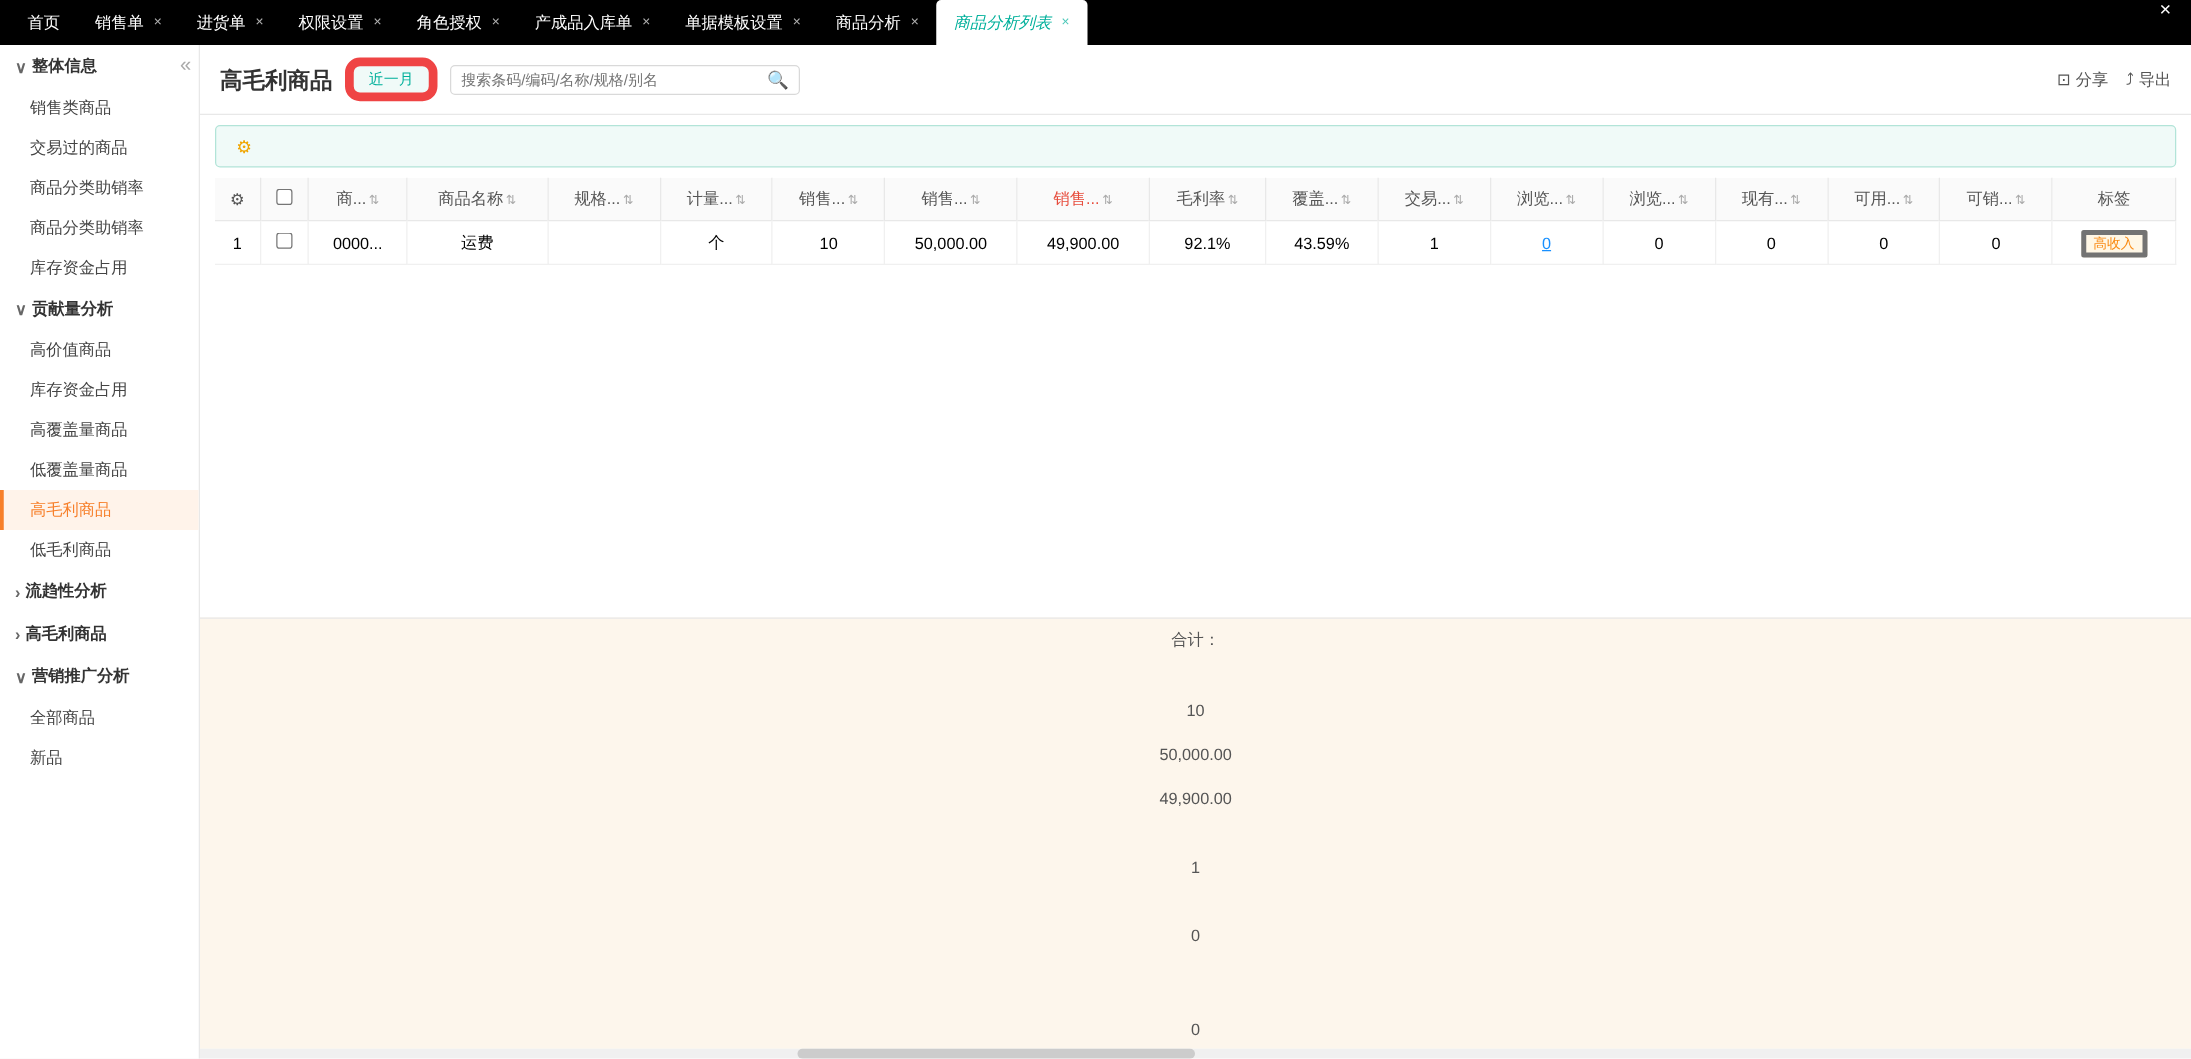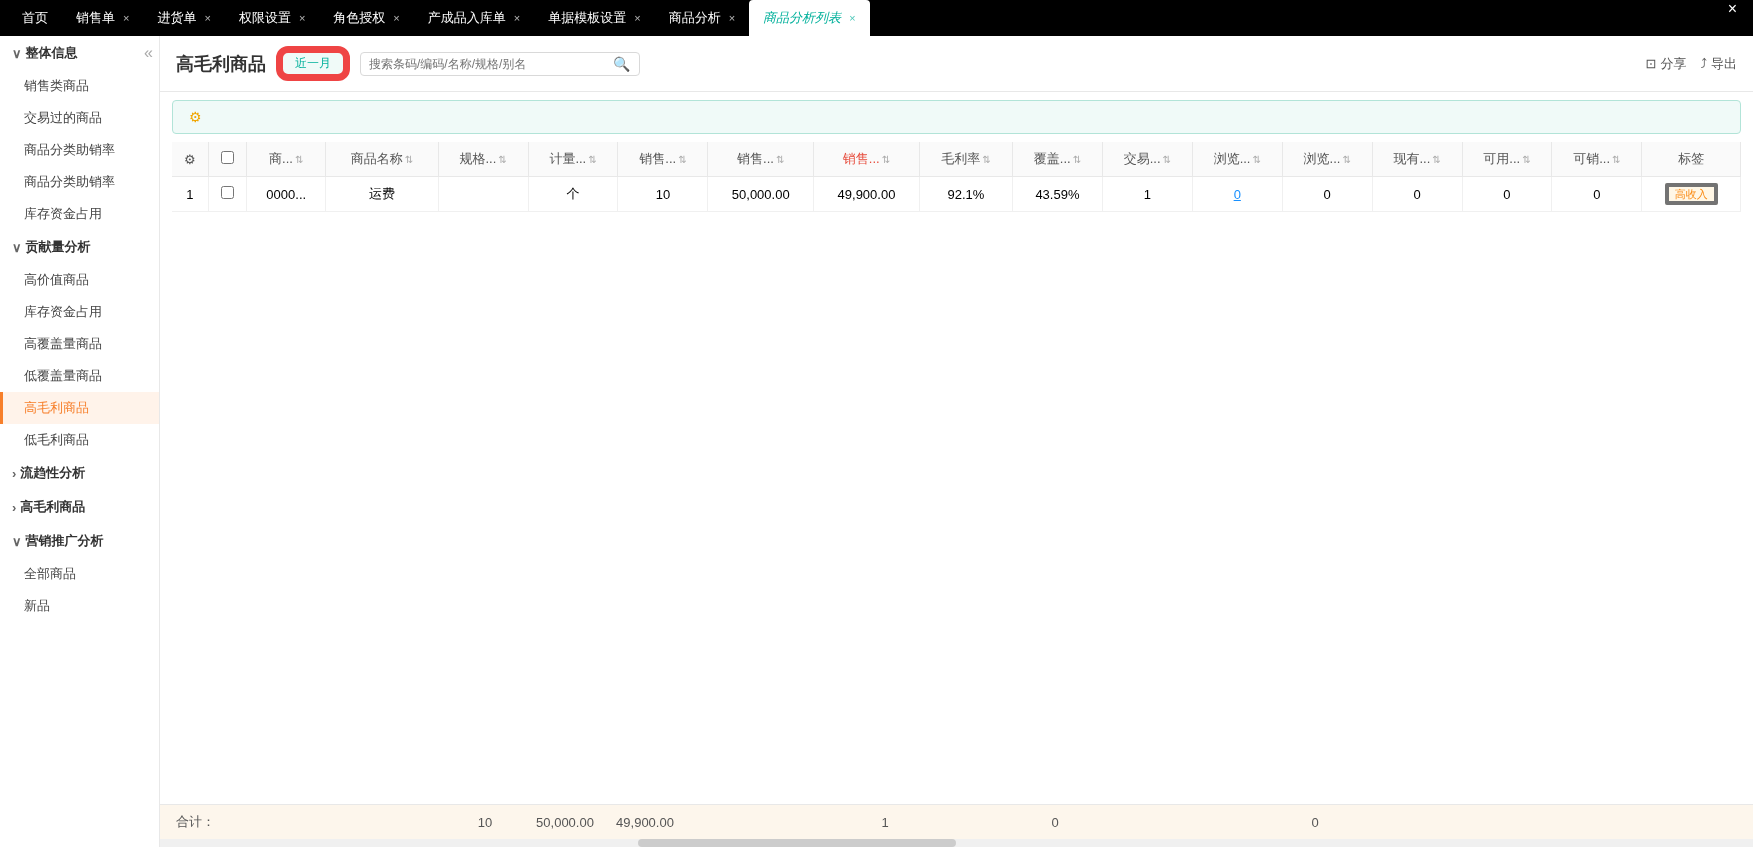--- a/index.html
+++ b/index.html
@@ -220,20 +220,21 @@
     .table-footer {
       display: flex;
       align-items: center;
       background: #fdf6ec;
       border-top: 1px solid #e8e8e8;
       padding: 8px 16px;
       flex-shrink: 0;
       gap: 20px;
       font-size: 12px;
       color: #555;
+      flex-direction: column;
     }
     .footer-cell {
       min-width: 60px;
       text-align: center;
     }
 
     
     .scrollbar-area {
       height: 8px;
       background: #f0f0f0;

